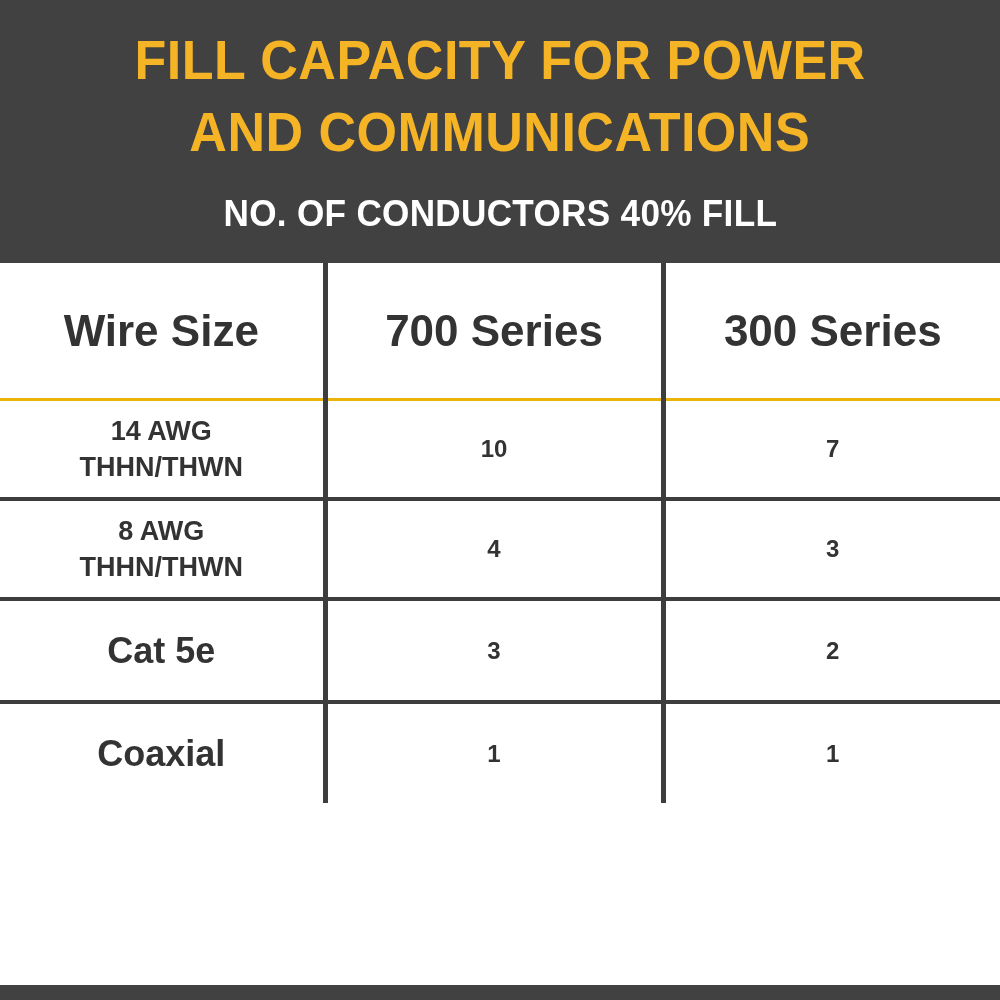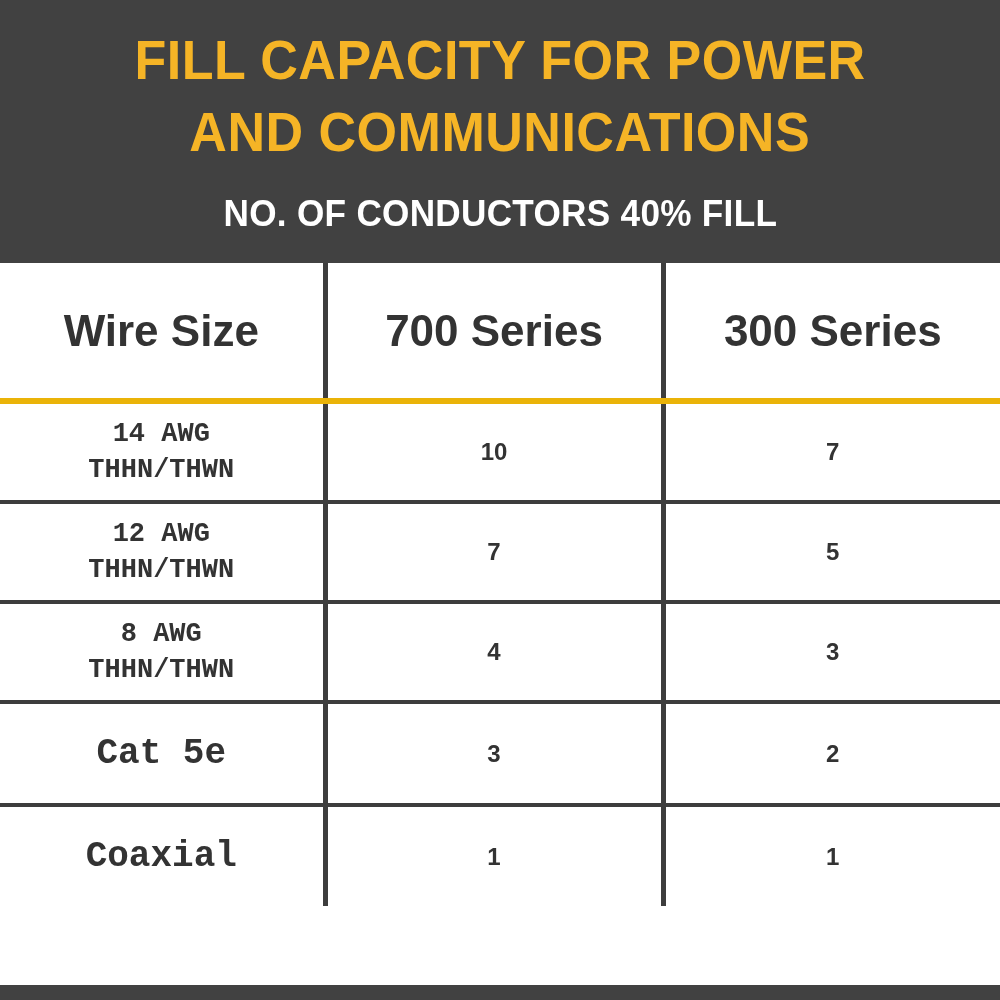--- a/index.html
+++ b/index.html
@@ -88,32 +88,32 @@
     border-left: 5px solid #3d3d3d;
   }
 
   thead tr.head-row th {
     height: 135px;
     font-family: "Liberation Sans Narrow", "Liberation Sans", sans-serif;
     font-weight: 700;
     font-size: 44px;
     letter-spacing: 0px;
     color: #333333;
-    border-bottom: 6px solid #eab308;
+    border-bottom: 3px solid #eab308;
     transform: scaleX(1);
   }
 
   tbody tr td {
     border-bottom: 4px solid #3d3d3d;
   }
   tbody tr:last-child td {
     border-bottom: none;
   }
   tbody tr td.label-cell {
-    font-family: Liberation Mono, monospace;
+    font-family: Liberation Sans, sans-serif;
     font-weight: 700;
     font-size: 27px;
     line-height: 36px;
     color: #333333;
   }
   tbody tr td.label-cell.light {
     font-weight: 600;
     font-size: 36px;
   }
   tbody tr td.num-cell {
@@ -166,28 +166,20 @@
 
         <tr class="awg-row">
           <td class="label-cell">
             <span class="label-sub">14 AWG</span>
             <span class="label-sub">THHN/THWN</span>
           </td>
           <td class="num-cell sep">10</td>
           <td class="num-cell sep">7</td>
         </tr>
 
-        <tr class="awg-row">
-          <td class="label-cell">
-            <span class="label-sub">12 AWG</span>
-            <span class="label-sub">THHN/THWN</span>
-          </td>
-          <td class="num-cell sep">7</td>
-          <td class="num-cell sep">5</td>
-        </tr>
 
         <tr class="awg-row">
           <td class="label-cell">
             <span class="label-sub">8 AWG</span>
             <span class="label-sub">THHN/THWN</span>
           </td>
           <td class="num-cell sep">4</td>
           <td class="num-cell sep">3</td>
         </tr>
 

